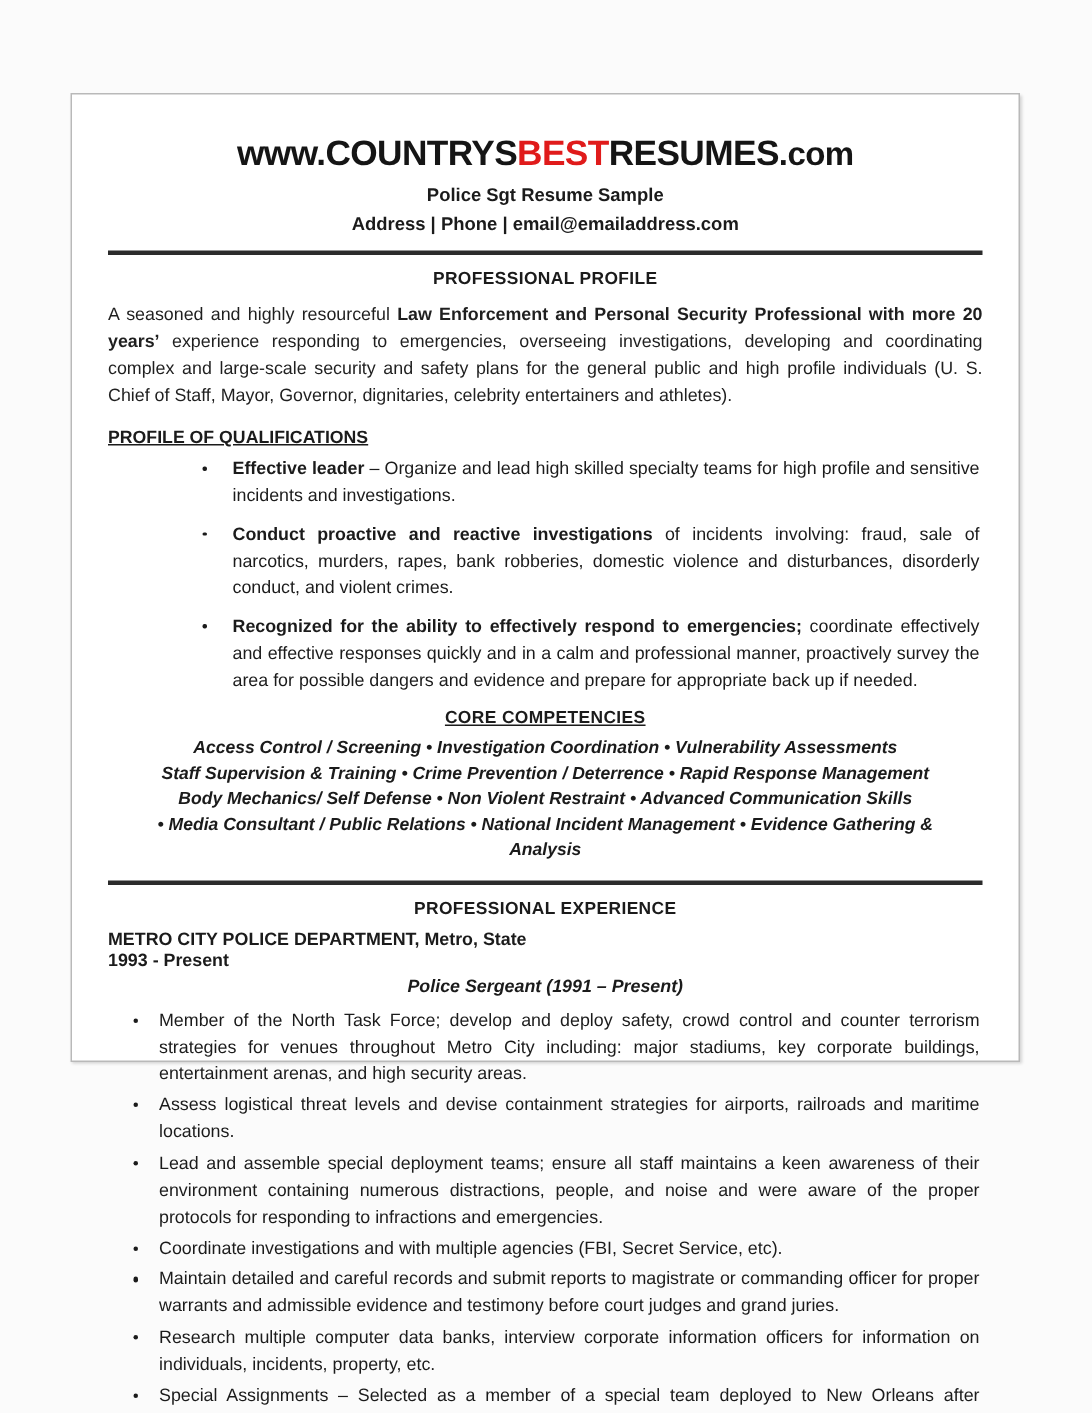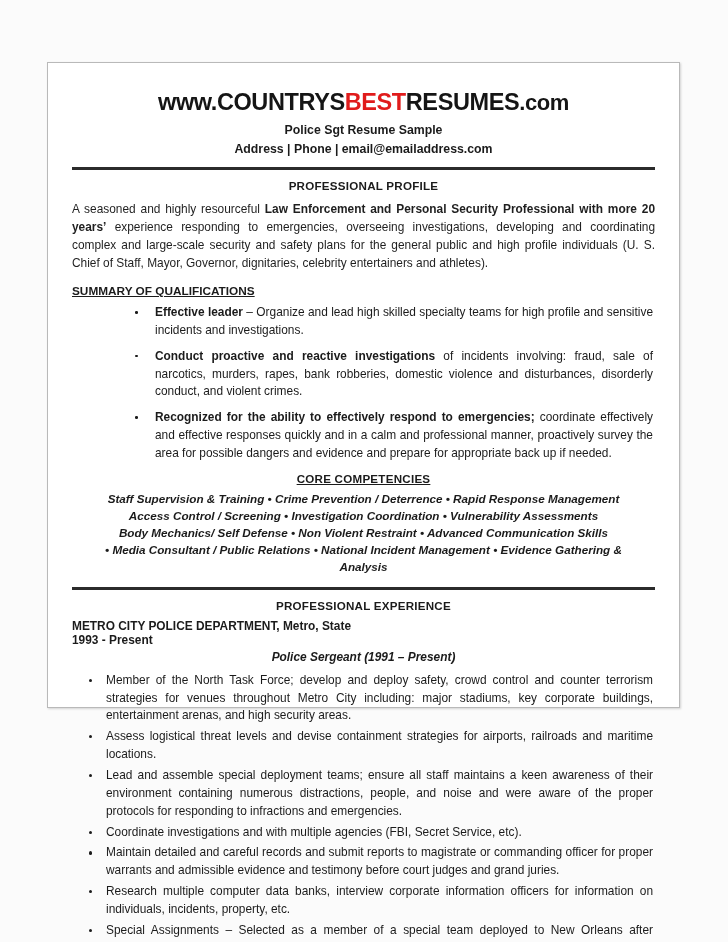--- a/index.html
+++ b/index.html
@@ -185,39 +185,39 @@
 
     <div class="subtitle">Police Sgt Resume Sample</div>
     <div class="contact">Address | Phone | email@emailaddress.com</div>
 
     <div class="rule"></div>
 
     <div class="section-title">PROFESSIONAL PROFILE</div>
 
     <div class="para"><span>A seasoned and highly resourceful </span><b>Law Enforcement and Personal Security Professional with more 20 years’</b><span> experience responding to emergencies, overseeing investigations, developing and coordinating complex and large-scale security and safety plans for the general public and high profile individuals (U. S. Chief of Staff, Mayor, Governor, dignitaries, celebrity entertainers and athletes).</span></div>
 
-    <div class="heading-left">SUMMARY OF QUALIFICATIONS</div>
+    <div class="heading-left">PROFILE OF QUALIFICATIONS</div>
 
     <ul class="quals">
       <li>
         <span class="dot"></span><b>Effective leader</b><span> – Organize and lead high skilled specialty teams for high profile and sensitive incidents and investigations.</span>
       </li>
       <li>
         <span class="dot"></span><b>Conduct proactive and reactive investigations</b><span> of incidents involving: fraud, sale of narcotics, murders, rapes, bank robberies, domestic violence and disturbances, disorderly conduct, and violent crimes.</span>
       </li>
       <li>
         <span class="dot"></span><b>Recognized for the ability to effectively respond to emergencies;</b><span> coordinate effectively and effective responses quickly and in a calm and professional manner, proactively survey the area for possible dangers and evidence and prepare for appropriate back up if needed.</span>
       </li>
     </ul>
 
     <div class="section-title underlined">CORE COMPETENCIES</div>
 
     <div class="competencies">
+      <div>Access Control / Screening • Investigation Coordination • Vulnerability Assessments</div>
       <div>Staff Supervision &amp; Training • Crime Prevention / Deterrence • Rapid Response Management</div>
-      <div>Access Control / Screening • Investigation Coordination • Vulnerability Assessments</div>
       <div>Body Mechanics/ Self Defense • Non Violent Restraint • Advanced Communication Skills</div>
       <div class="wrap">• Media Consultant / Public Relations • National Incident Management • Evidence Gathering &amp; Analysis</div>
     </div>
 
     <div class="rule"></div>
 
     <div class="section-title">PROFESSIONAL EXPERIENCE</div>
 
     <div class="employer-row">
       <span>METRO CITY POLICE DEPARTMENT, Metro, State</span>

